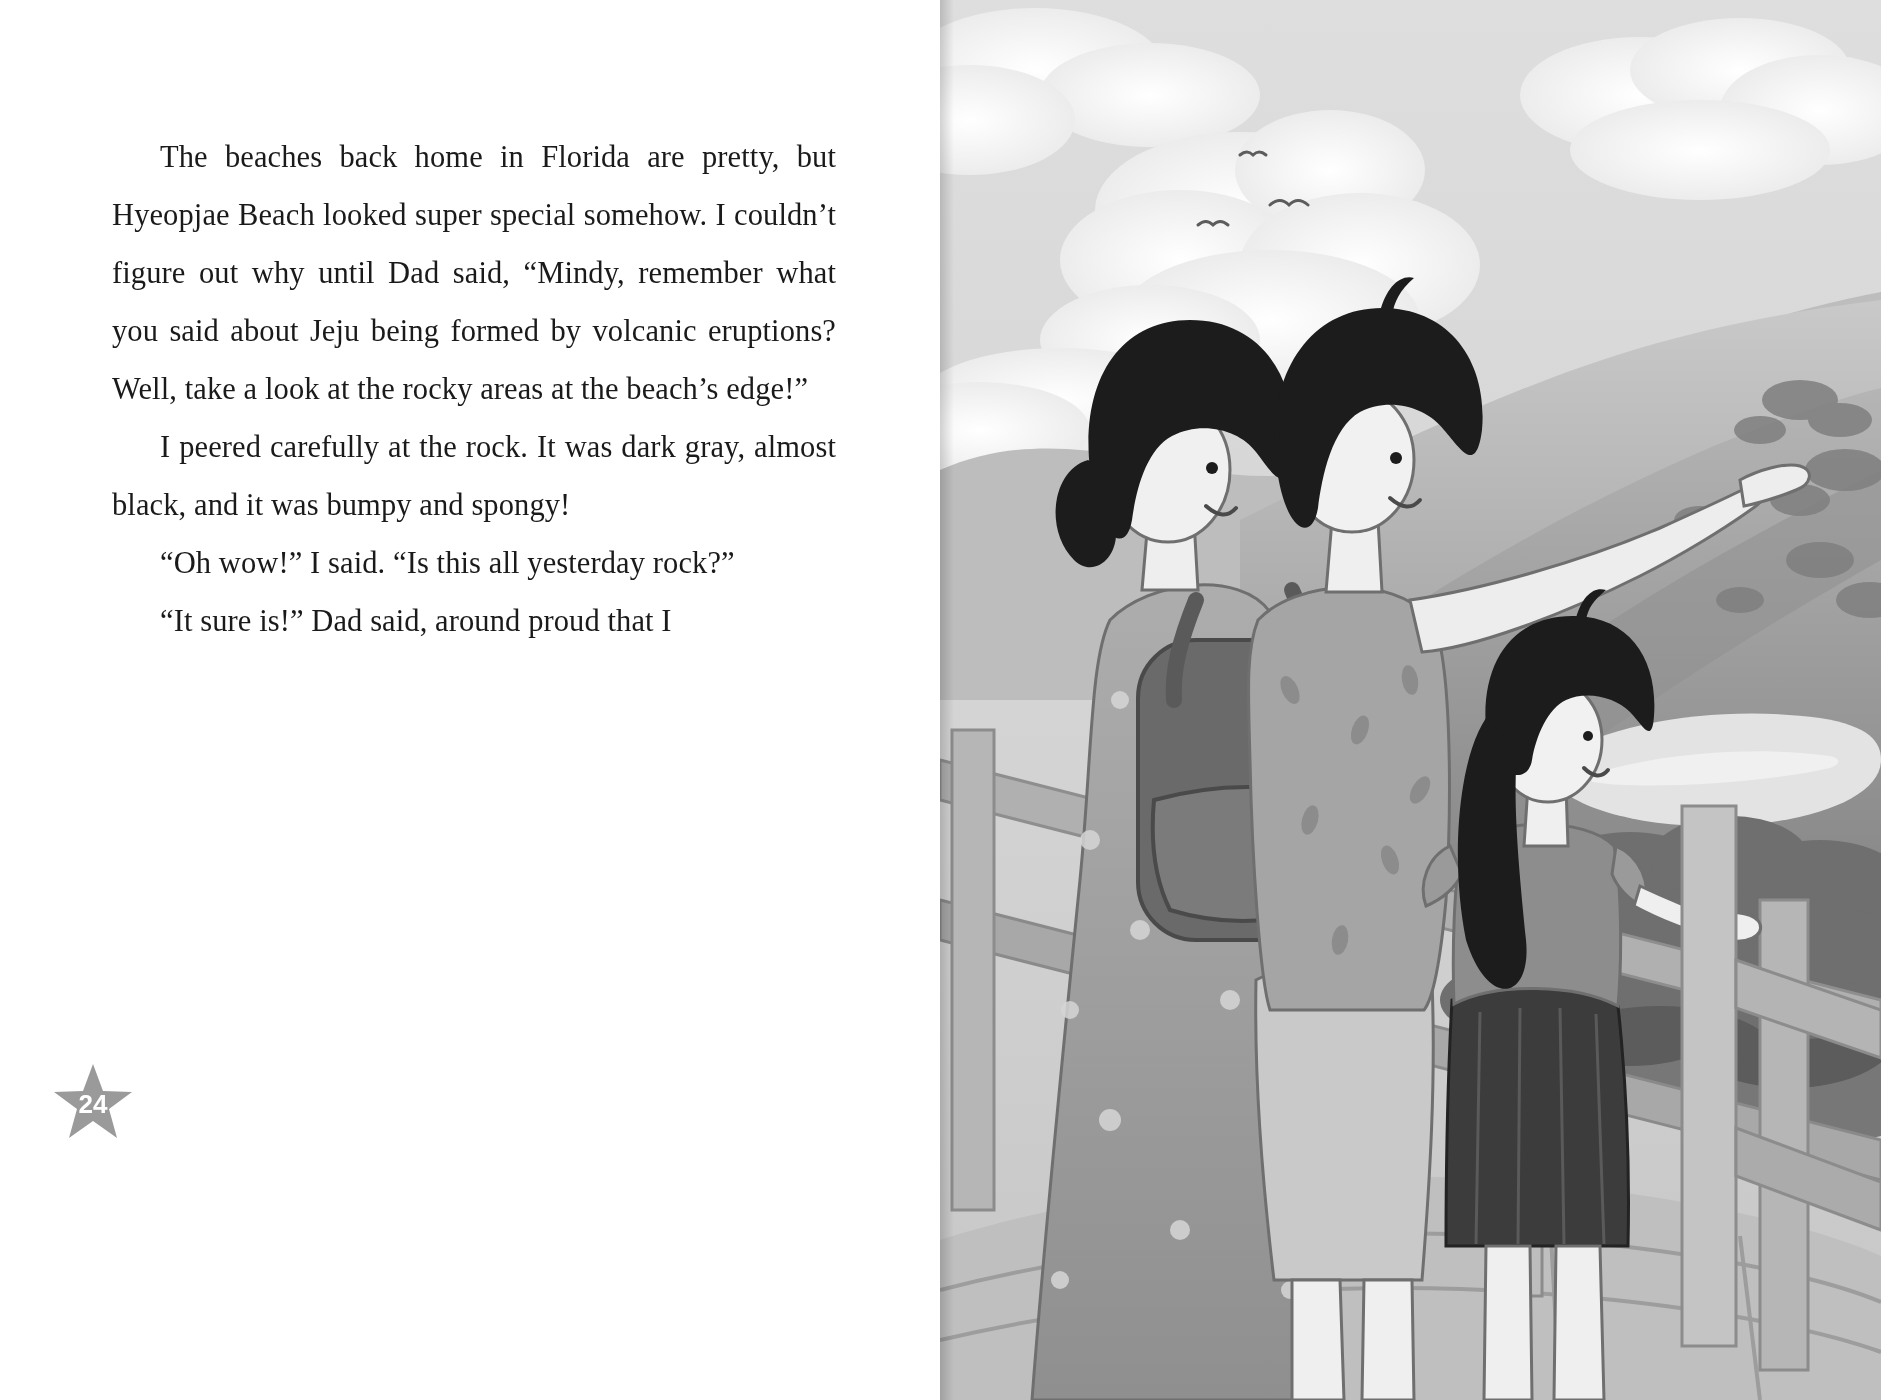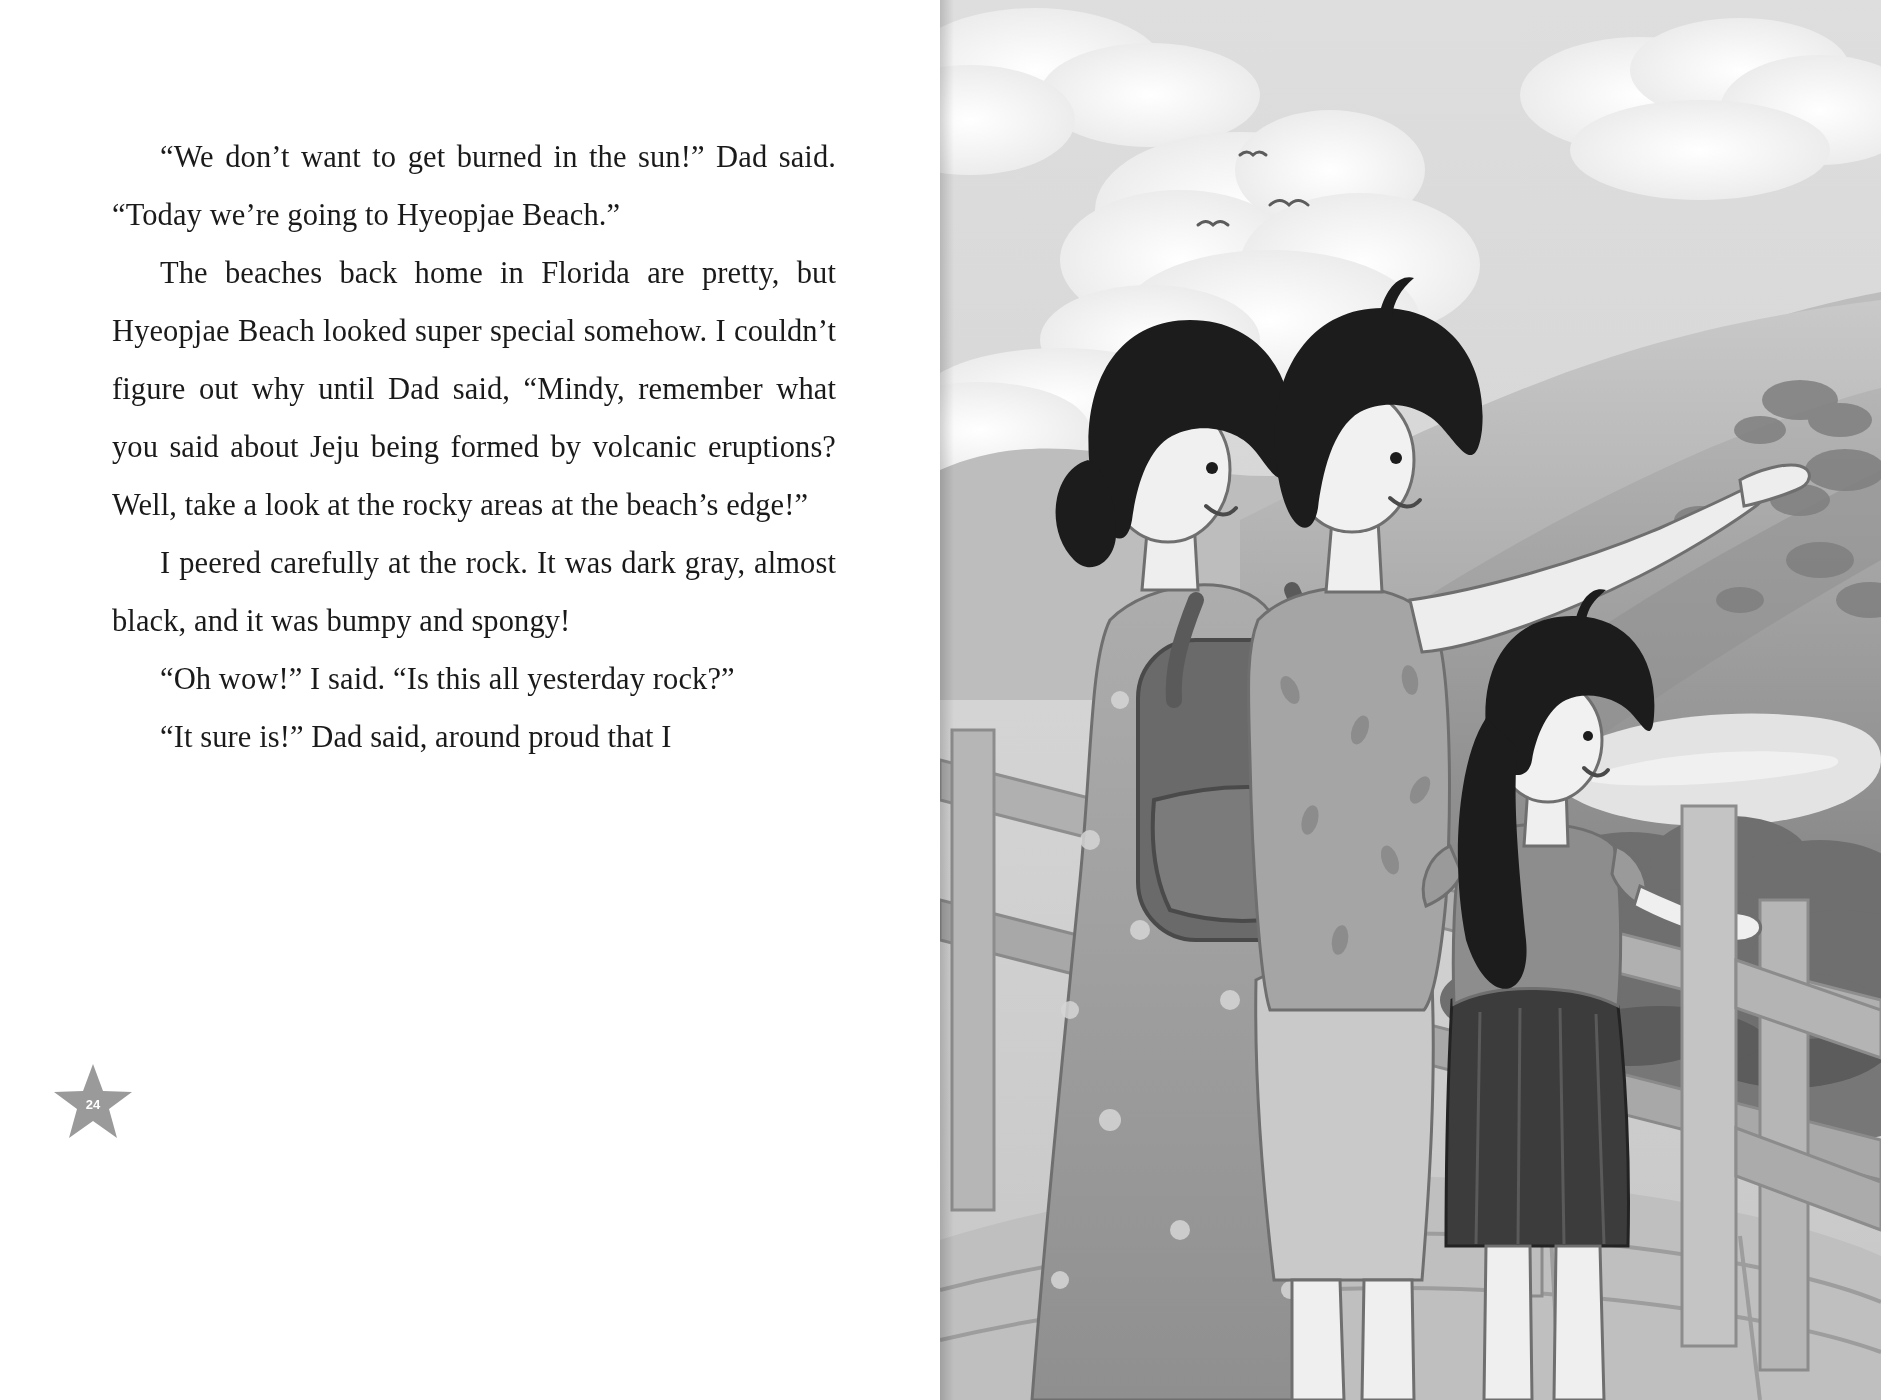--- a/index.html
+++ b/index.html
@@ -58,21 +58,21 @@
     position: absolute;
     left: 0;
     top: 0;
     width: 82px;
     height: 80px;
     display: flex;
     align-items: center;
     justify-content: center;
     font-family: "Liberation Sans", sans-serif;
     font-weight: bold;
-    font-size: 13px;
+    font-size: 26px;
     color: #ffffff;
     padding-top: 4px;
     box-sizing: border-box;
   }
 
   
   .art-page {
     position: absolute;
     left: 940px;
     top: 0;
@@ -96,21 +96,20 @@
     pointer-events: none;
   }
 </style>
 </head>
 <body>
 
 <div class="page">
 
   <div class="text-page">
     <div class="text-column">
-      <p class="para">“We don’t want to get burned in the sun!” Dad said. “Today we’re going to Hyeopjae Beach.”</p>
       <p class="para">The beaches back home in Florida are pretty, but Hyeopjae Beach looked super special some­how. I couldn’t figure out why until Dad said, “Mindy, remember what you said about Jeju being formed by volcanic eruptions? Well, take a look at the rocky areas at the beach’s edge!”</p>
       <p class="para">I peered carefully at the rock. It was dark gray, almost black, and it was bumpy and spongy!</p>
       <p class="para">“Oh wow!” I said. “Is this all yesterday rock?”</p>
       <p class="para">“It sure is!” Dad said, around proud that I</p>
     </div>
 
     <div class="page-number-star">
       <svg viewBox="0 0 82 80" width="82" height="80" aria-hidden="true">
         <polygon points="41,2 51,29 80,30 57,47 65,76 41,59 17,76 25,47 2,30 31,29" fill="#9a9a9a"></polygon>
       </svg>

